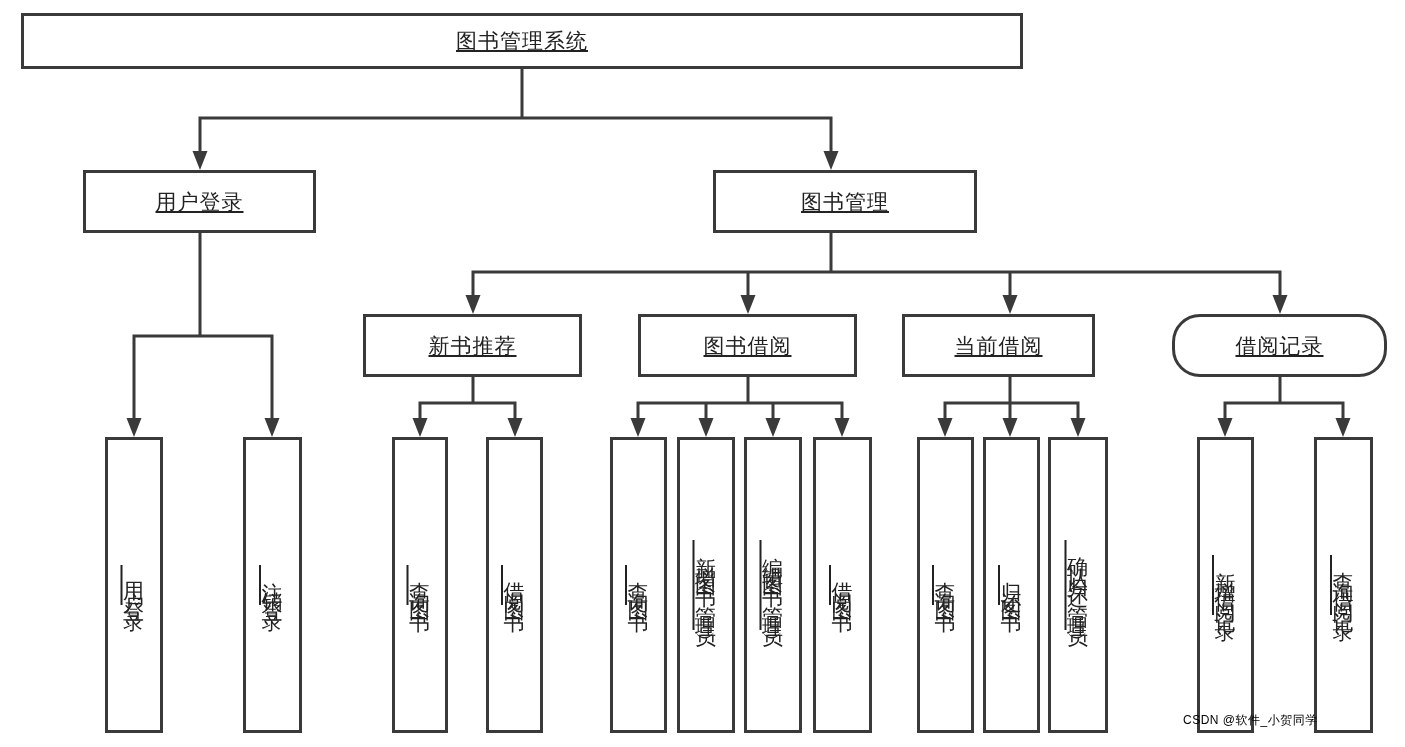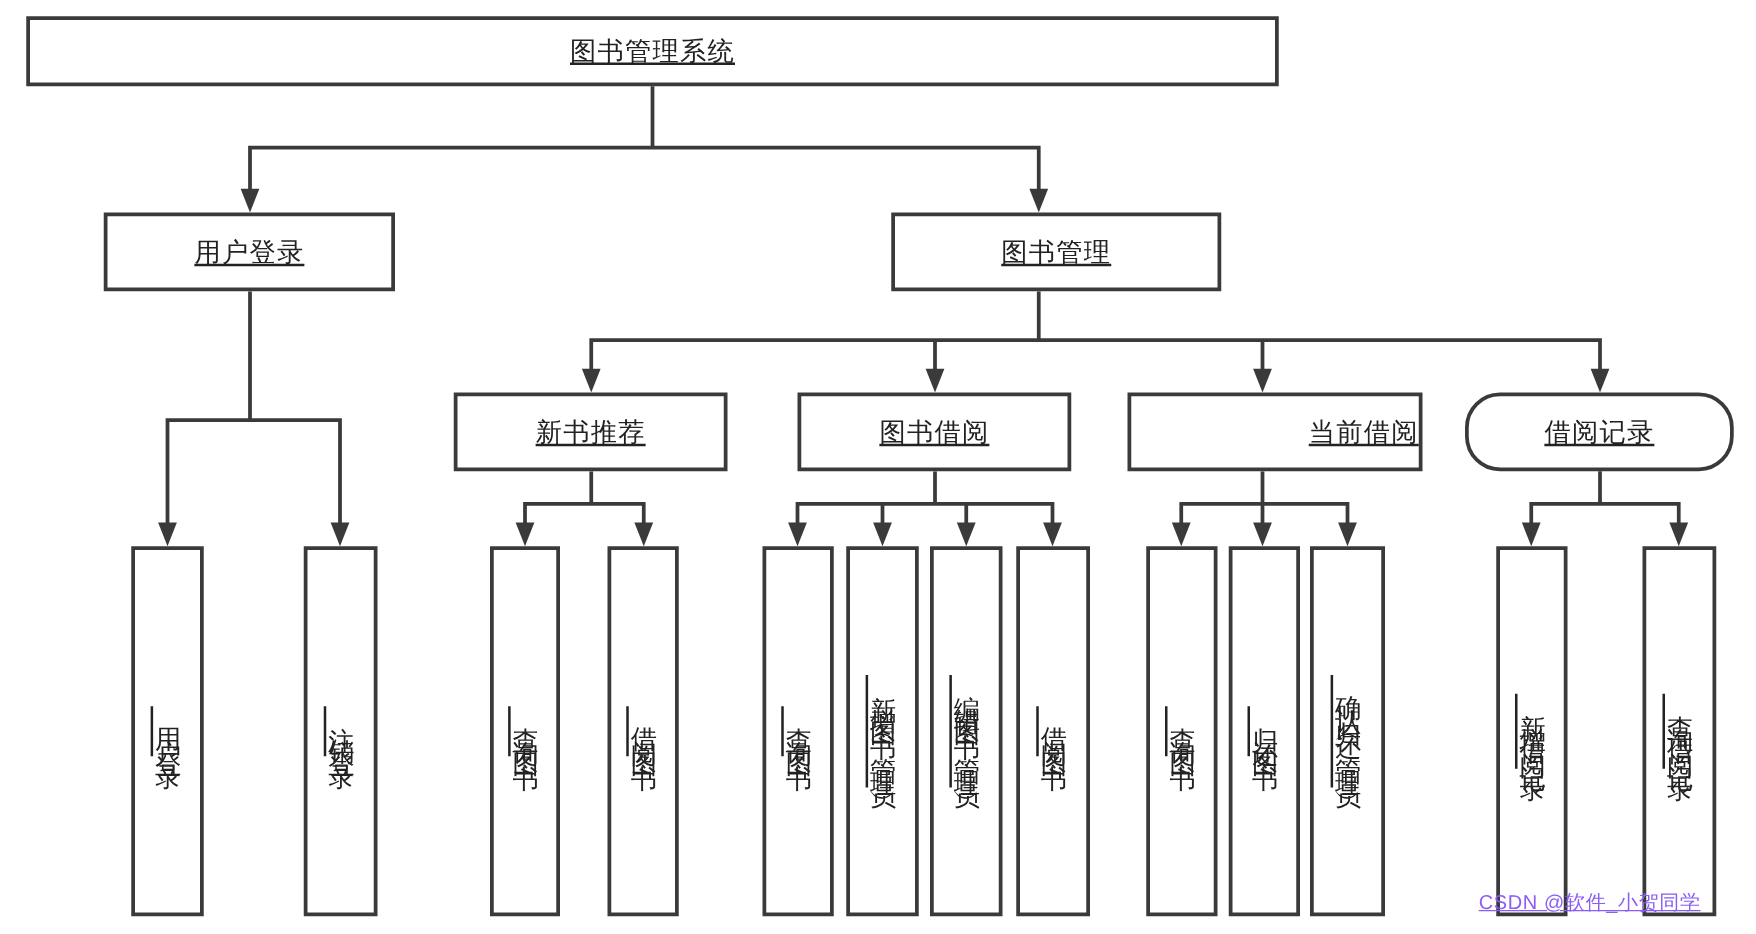--- a/index.html
+++ b/index.html
@@ -30,46 +30,45 @@
     letter-spacing:10px;
     line-height:1;
     white-space:nowrap;
   }
   
   .n-root            { left:21px;   top:13px;  width:1002px; height:56px; }
   .n-user-login      { left:83px;   top:170px; width:233px;  height:63px; }
   .n-book-mgmt       { left:713px;  top:170px; width:264px;  height:63px; }
   .n-new-rec         { left:363px;  top:314px; width:219px;  height:63px; }
   .n-book-borrow     { left:638px;  top:314px; width:219px;  height:63px; }
-  .n-cur-borrow      { left:902px;  top:314px; width:236px;  height:63px;justify-content:flex-end; }
+  .n-cur-borrow      { left:902px;  top:314px; width:193px;  height:63px; }
   .n-borrow-rec      { left:1172px; top:314px; width:215px;  height:63px;border-radius:28px; }
   
   .vbox { top:437px; height:296px; }
   .l-1  { left:105px;  width:58px; }
   .l-2  { left:243px;  width:59px; }
   .l-3  { left:392px;  width:56px; }
   .l-4  { left:486px;  width:57px; }
   .l-5  { left:610px;  width:57px; }
   .l-6  { left:677px;  width:58px; }
   .l-7  { left:744px;  width:58px; }
   .l-8  { left:813px;  width:59px; }
   .l-9  { left:917px;  width:57px; }
   .l-10 { left:983px;  width:57px; }
   .l-11 { left:1048px; width:60px; }
   .l-12 { left:1197px; width:57px; }
   .l-13 { left:1314px; width:59px; }
   #watermark {
     position:absolute;
     left:1183px; top:712px;
-    font-size:16px;
-    color:#8b5cf6;
+    font-size:12px;
+    color:#000000;
     letter-spacing:0.5px;
     white-space:nowrap;
     z-index:5;
-    text-decoration:underline;
   }
 </style>
 </head>
 <body>
 
 <div id="canvas">
 
   <svg id="connectors" width="1405" height="747" viewBox="0 0 1405 747">
     <g stroke="#3a3a3a" stroke-width="3" fill="none">
 

